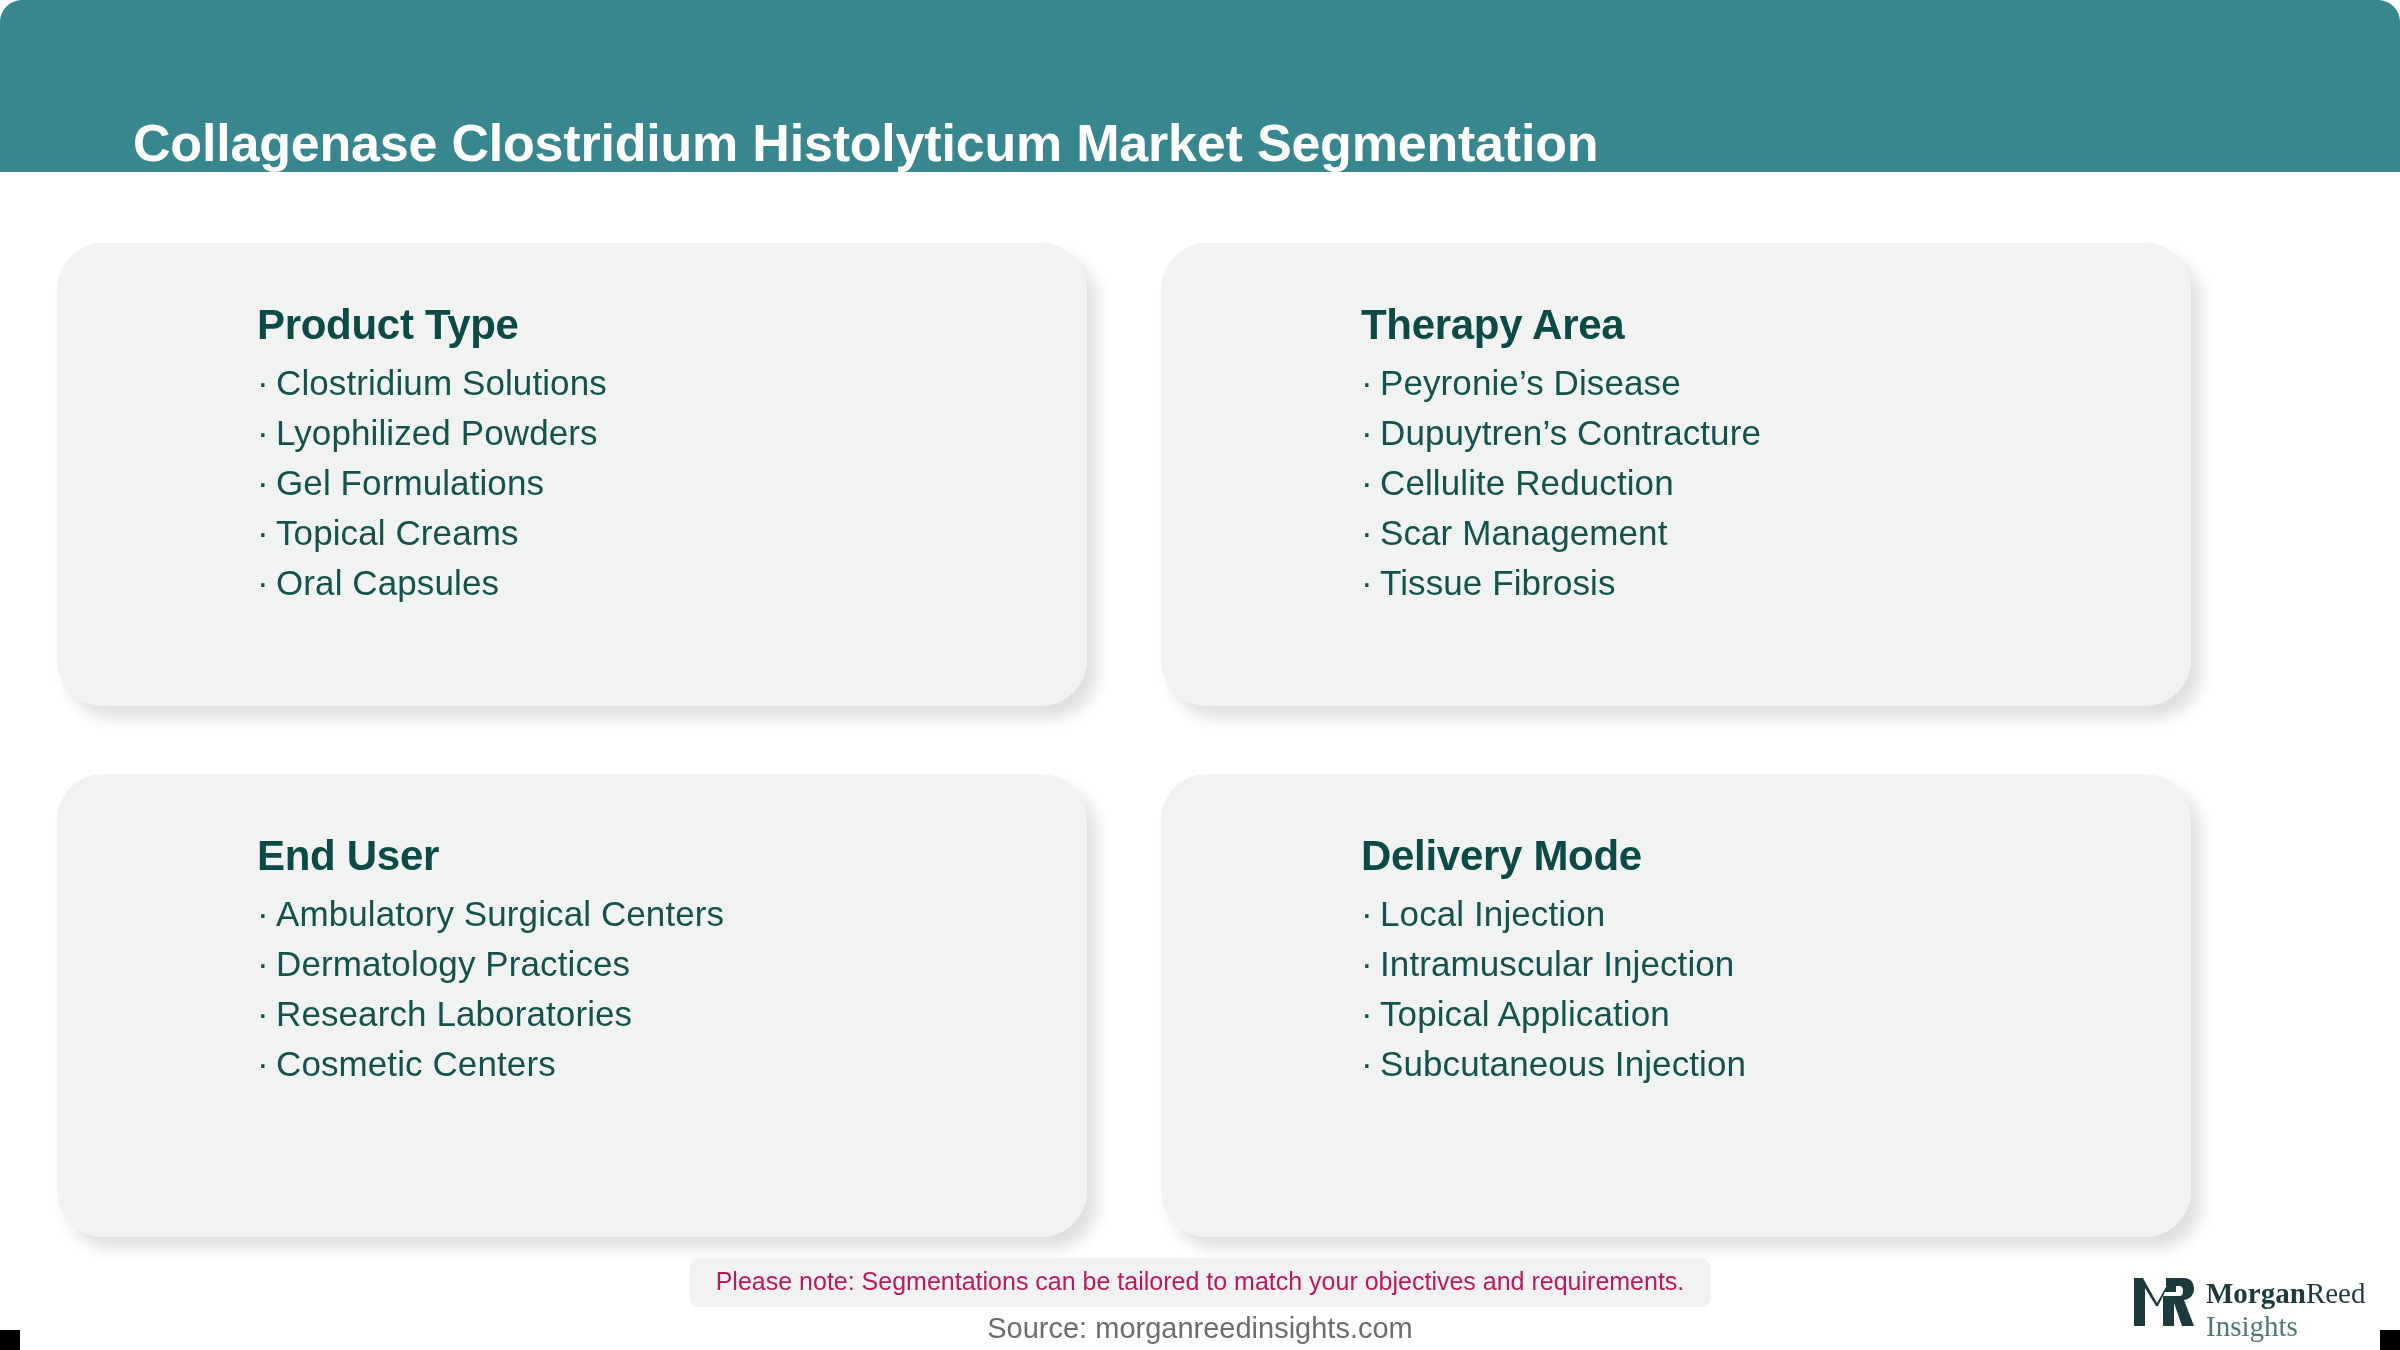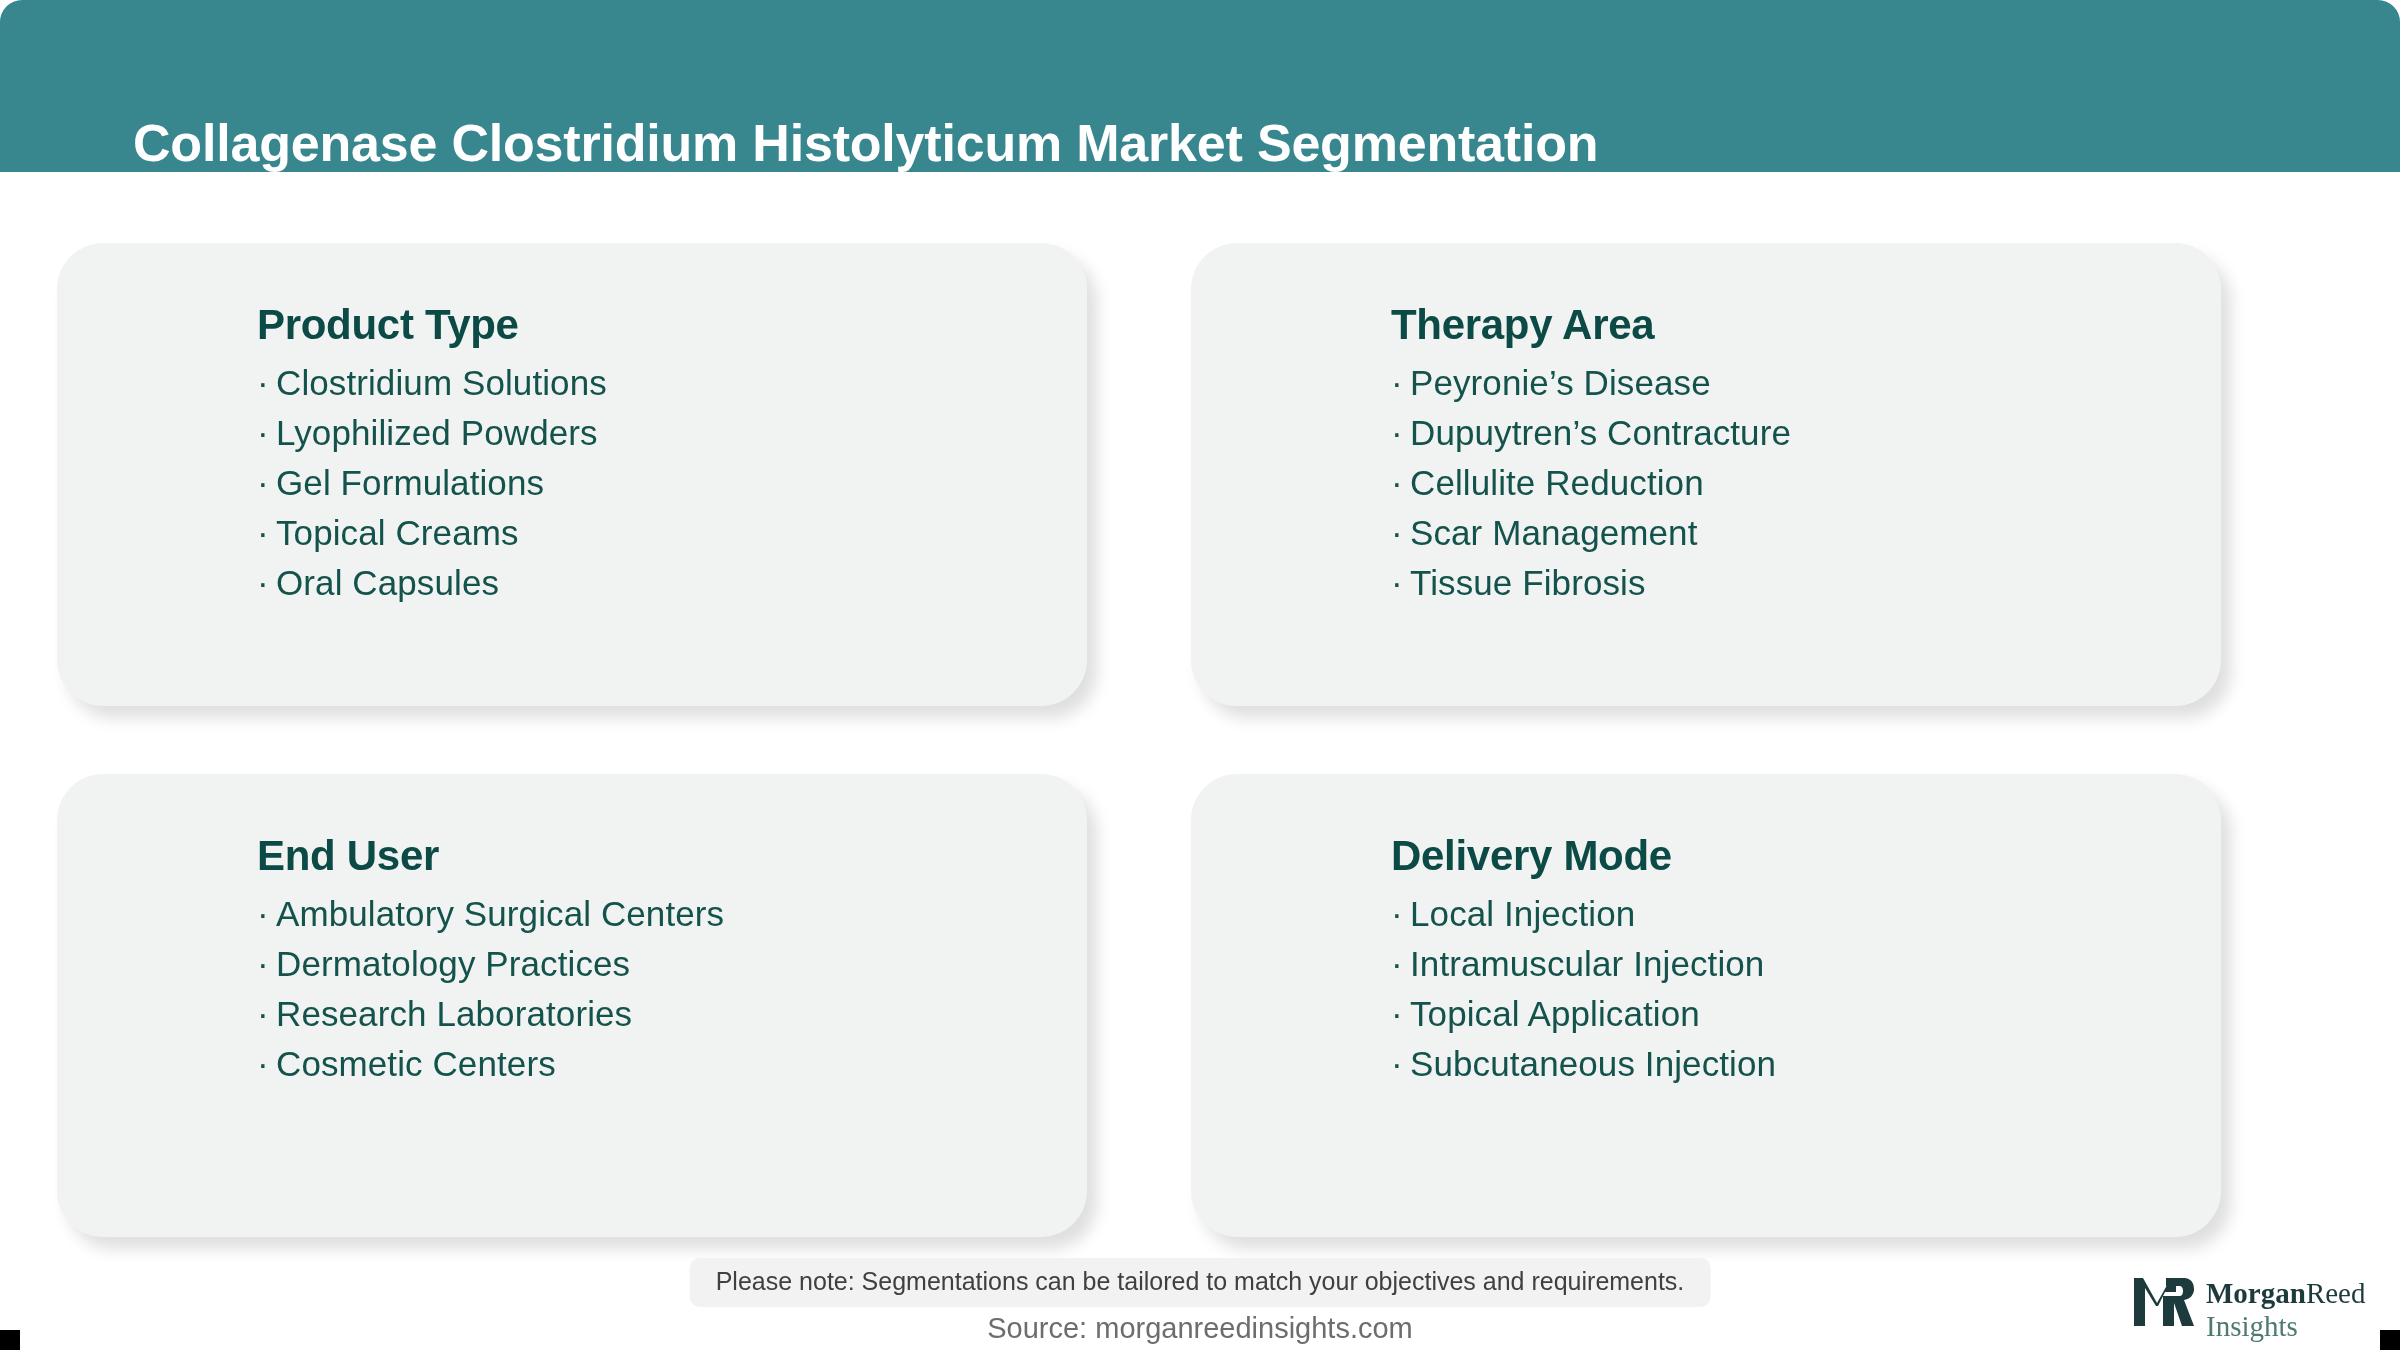--- a/index.html
+++ b/index.html
@@ -40,21 +40,21 @@
 
   
   .cards {
     position:absolute;
     left:57px;
     top:243px;
     width:2183px;
   }
   .card-row {
     display:flex;
-    gap:104px;
+    gap:74px;
   }
   .card-row + .card-row { margin-top:68px; }
 
   .card {
     position:relative;
     width:1030px;
     height:463px;
     background:#f1f2f2;
     border-radius:46px;
     box-shadow:10px 12px 16px rgba(0,0,0,0.13);
@@ -88,21 +88,21 @@
   
   .note {
     position:absolute;
     left:50%;
     transform:translateX(-50%);
     top:1258px;
     background:#f2f2f2;
     border-radius:10px;
     padding:9px 26px 11px 26px;
     font-size:25px;
-    color:#404040;
+    color:#be185d;
     white-space:nowrap;
   }
 
   .source {
     position:absolute;
     left:50%;
     transform:translateX(-50%);
     top:1312px;
     font-size:29px;
     color:#6d6d6d;

